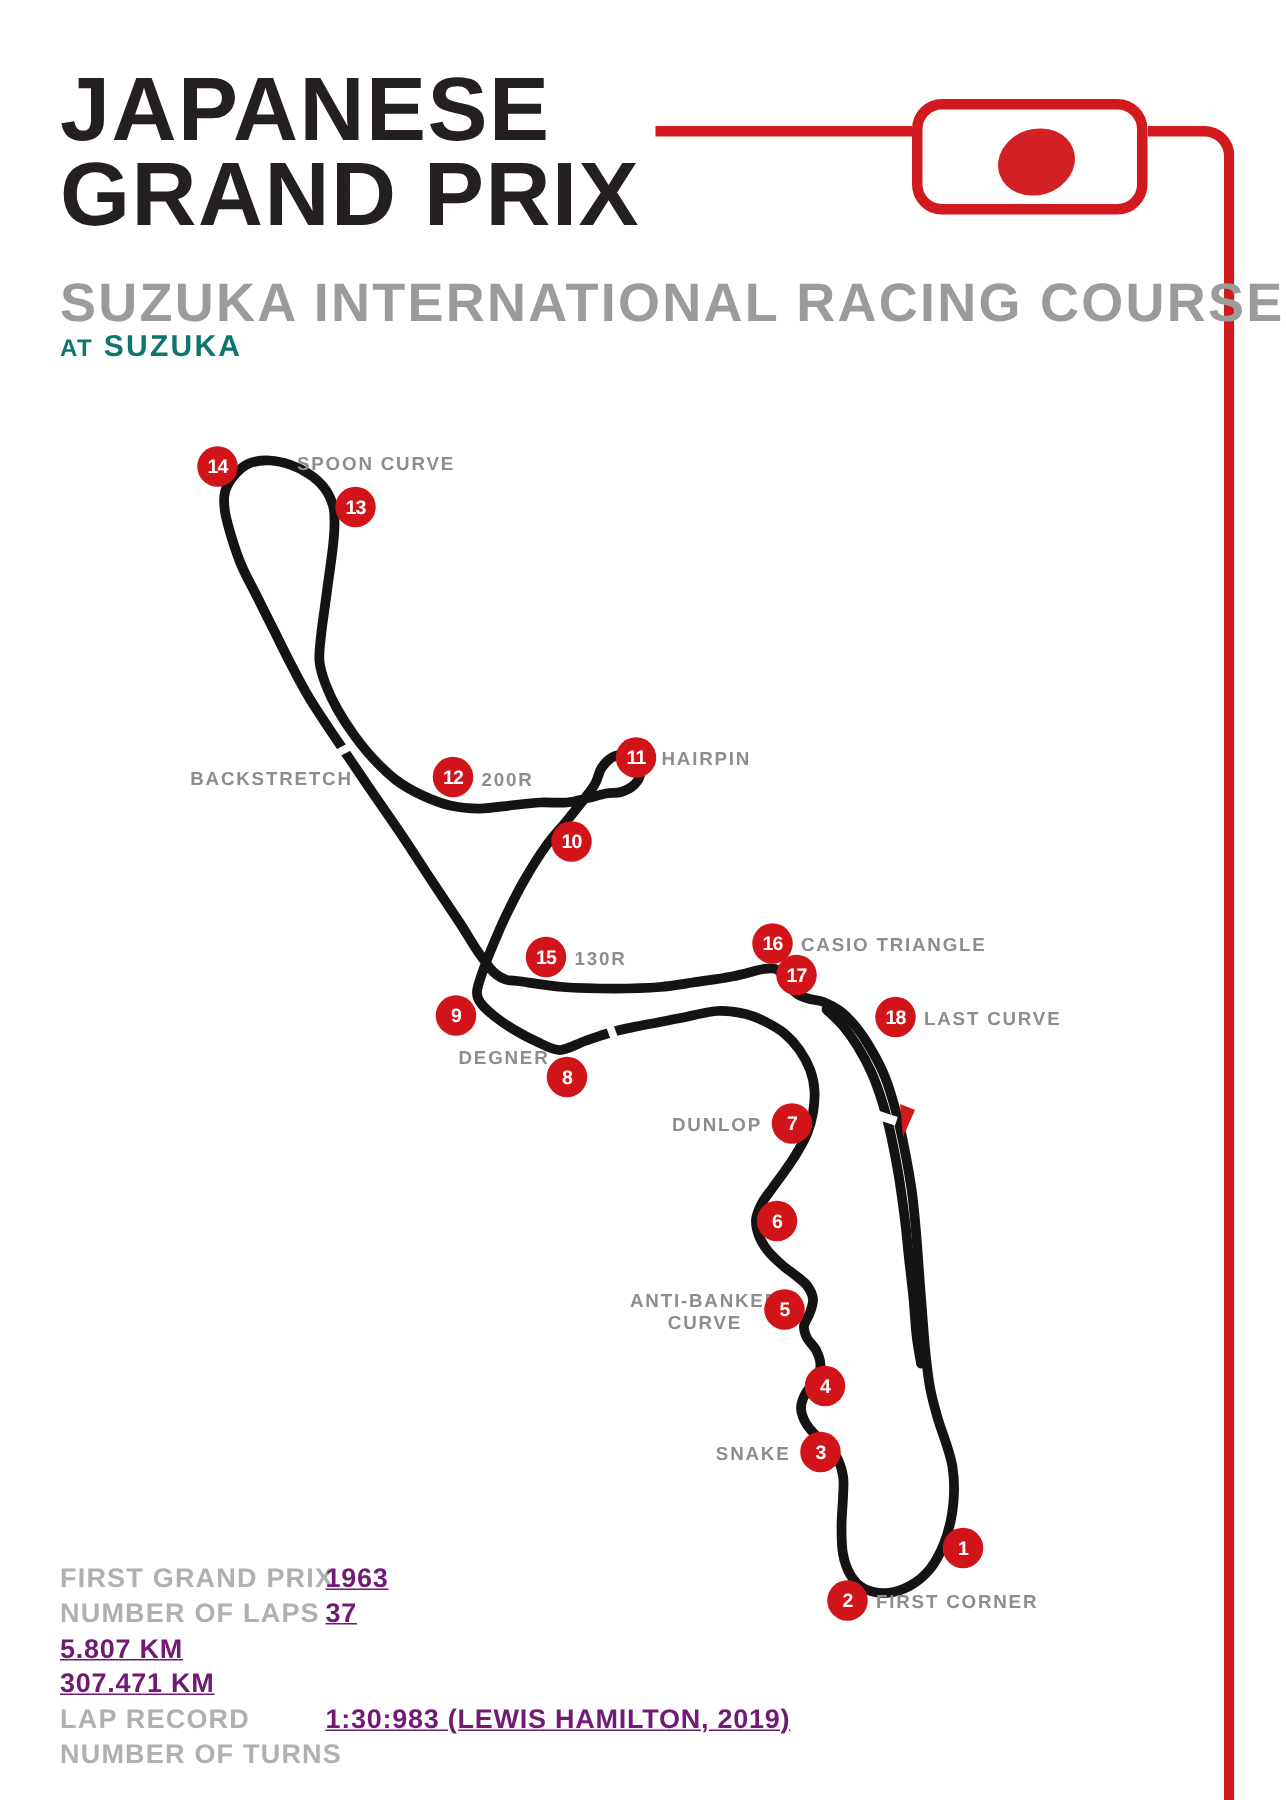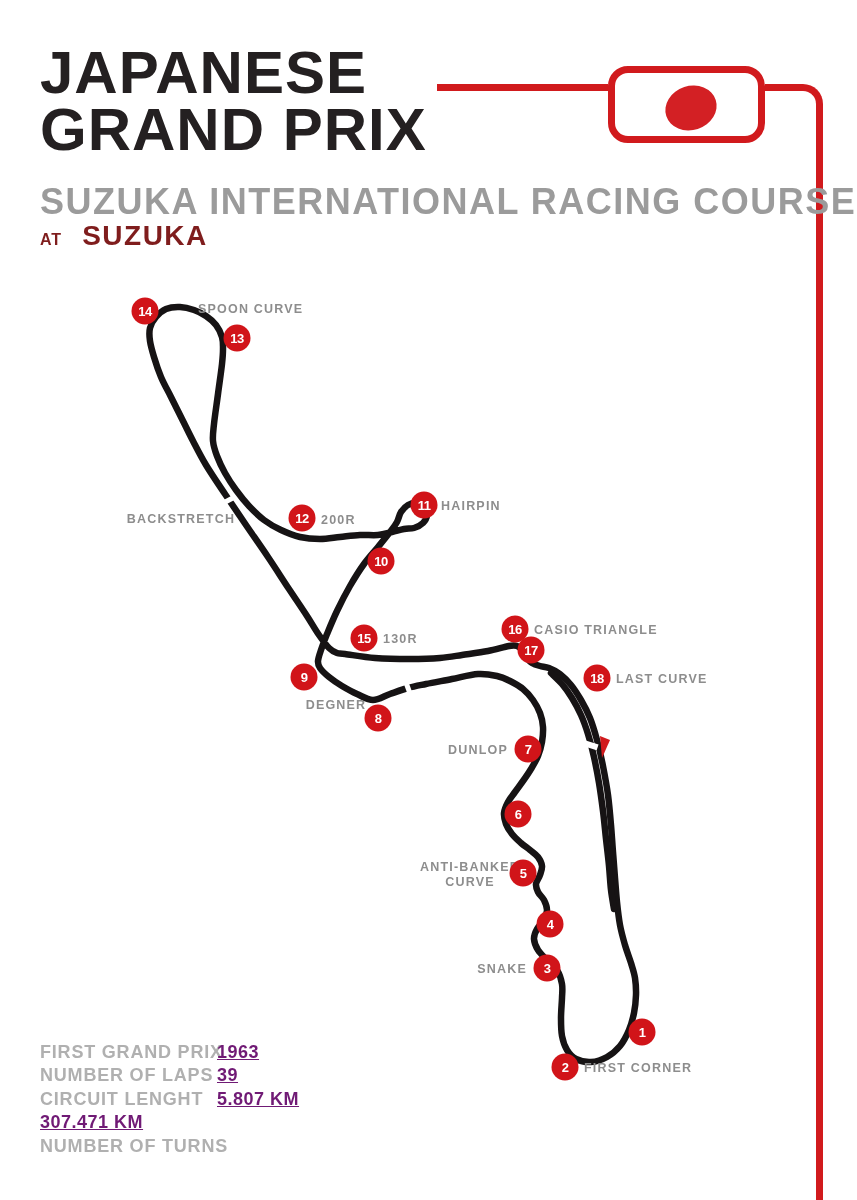--- a/index.html
+++ b/index.html
@@ -3,23 +3,23 @@
 <meta charset="utf-8">
 <style>
   html,body{margin:0;padding:0;background:#ffffff;}
   #poster{
     position:relative;width:857px;height:1200px;background:#ffffff;overflow:hidden;
     font-family:"Liberation Sans","DejaVu Sans",sans-serif;font-weight:bold;
   }
   
   .title{position:absolute;left:40px;top:44px;color:#242021;font-size:60px;line-height:57px;letter-spacing:1px;}
   .subtitle{position:absolute;left:40px;top:181px;color:#9b9b9b;font-size:36px;letter-spacing:1.5px;white-space:nowrap;}
-  .at-line{position:absolute;left:40px;top:220px;color:#7f1d1d;display:flex;align-items:baseline;gap:20px;}
+  .at-line{position:absolute;left:40px;top:220px;color:#0f766e;display:flex;align-items:baseline;gap:7px;}
   .at-line .at{font-size:16px;letter-spacing:1px;}
-  .at-line .loc{font-size:28px;letter-spacing:1.5px;}
+  .at-line .loc{font-size:20px;letter-spacing:1.5px;}
   
   .connector{position:absolute;left:437px;top:84px;width:171px;height:7px;background:#d11a1d;}
   .flag{position:absolute;left:608px;top:66px;width:143px;height:63px;background:#fff;
         border:7px solid #d11a1d;border-radius:20px;}
   .flag .sun{position:absolute;left:50px;top:13px;width:52px;height:44px;background:#d32024;
         border-radius:50%;transform:rotate(-18deg);}
   .frame-right{position:absolute;left:765px;top:84px;width:51px;height:1116px;
         border-top:7px solid #d11a1d;border-right:7px solid #d11a1d;border-top-right-radius:20px;}
   
   #track-svg{position:absolute;left:0;top:0;}
@@ -159,26 +159,29 @@
       </g>
   </svg>
 
   <div class="stats" id="stats-block">
       <div class="row">
         <div class="lbl">FIRST GRAND PRIX</div>
         <div class="val">1963</div>
       </div>
       <div class="row">
         <div class="lbl">NUMBER OF LAPS</div>
-        <div class="val">39</div>
+        <div class="val">37</div>
       </div>
       <div class="row">
-        <div class="lbl">CIRCUIT LENGHT</div>
         <div class="val">5.807 KM</div>
       </div>
       <div class="row">
         <div class="val">307.471 KM</div>
+      </div>
+      <div class="row">
+        <div class="lbl">LAP RECORD</div>
+        <div class="val">1:30:983 (LEWIS HAMILTON, 2019)</div>
       </div>
       <div class="row">
         <div class="lbl">NUMBER OF TURNS</div>
       </div>
     </div>
 </div>
 
 </body></html>

